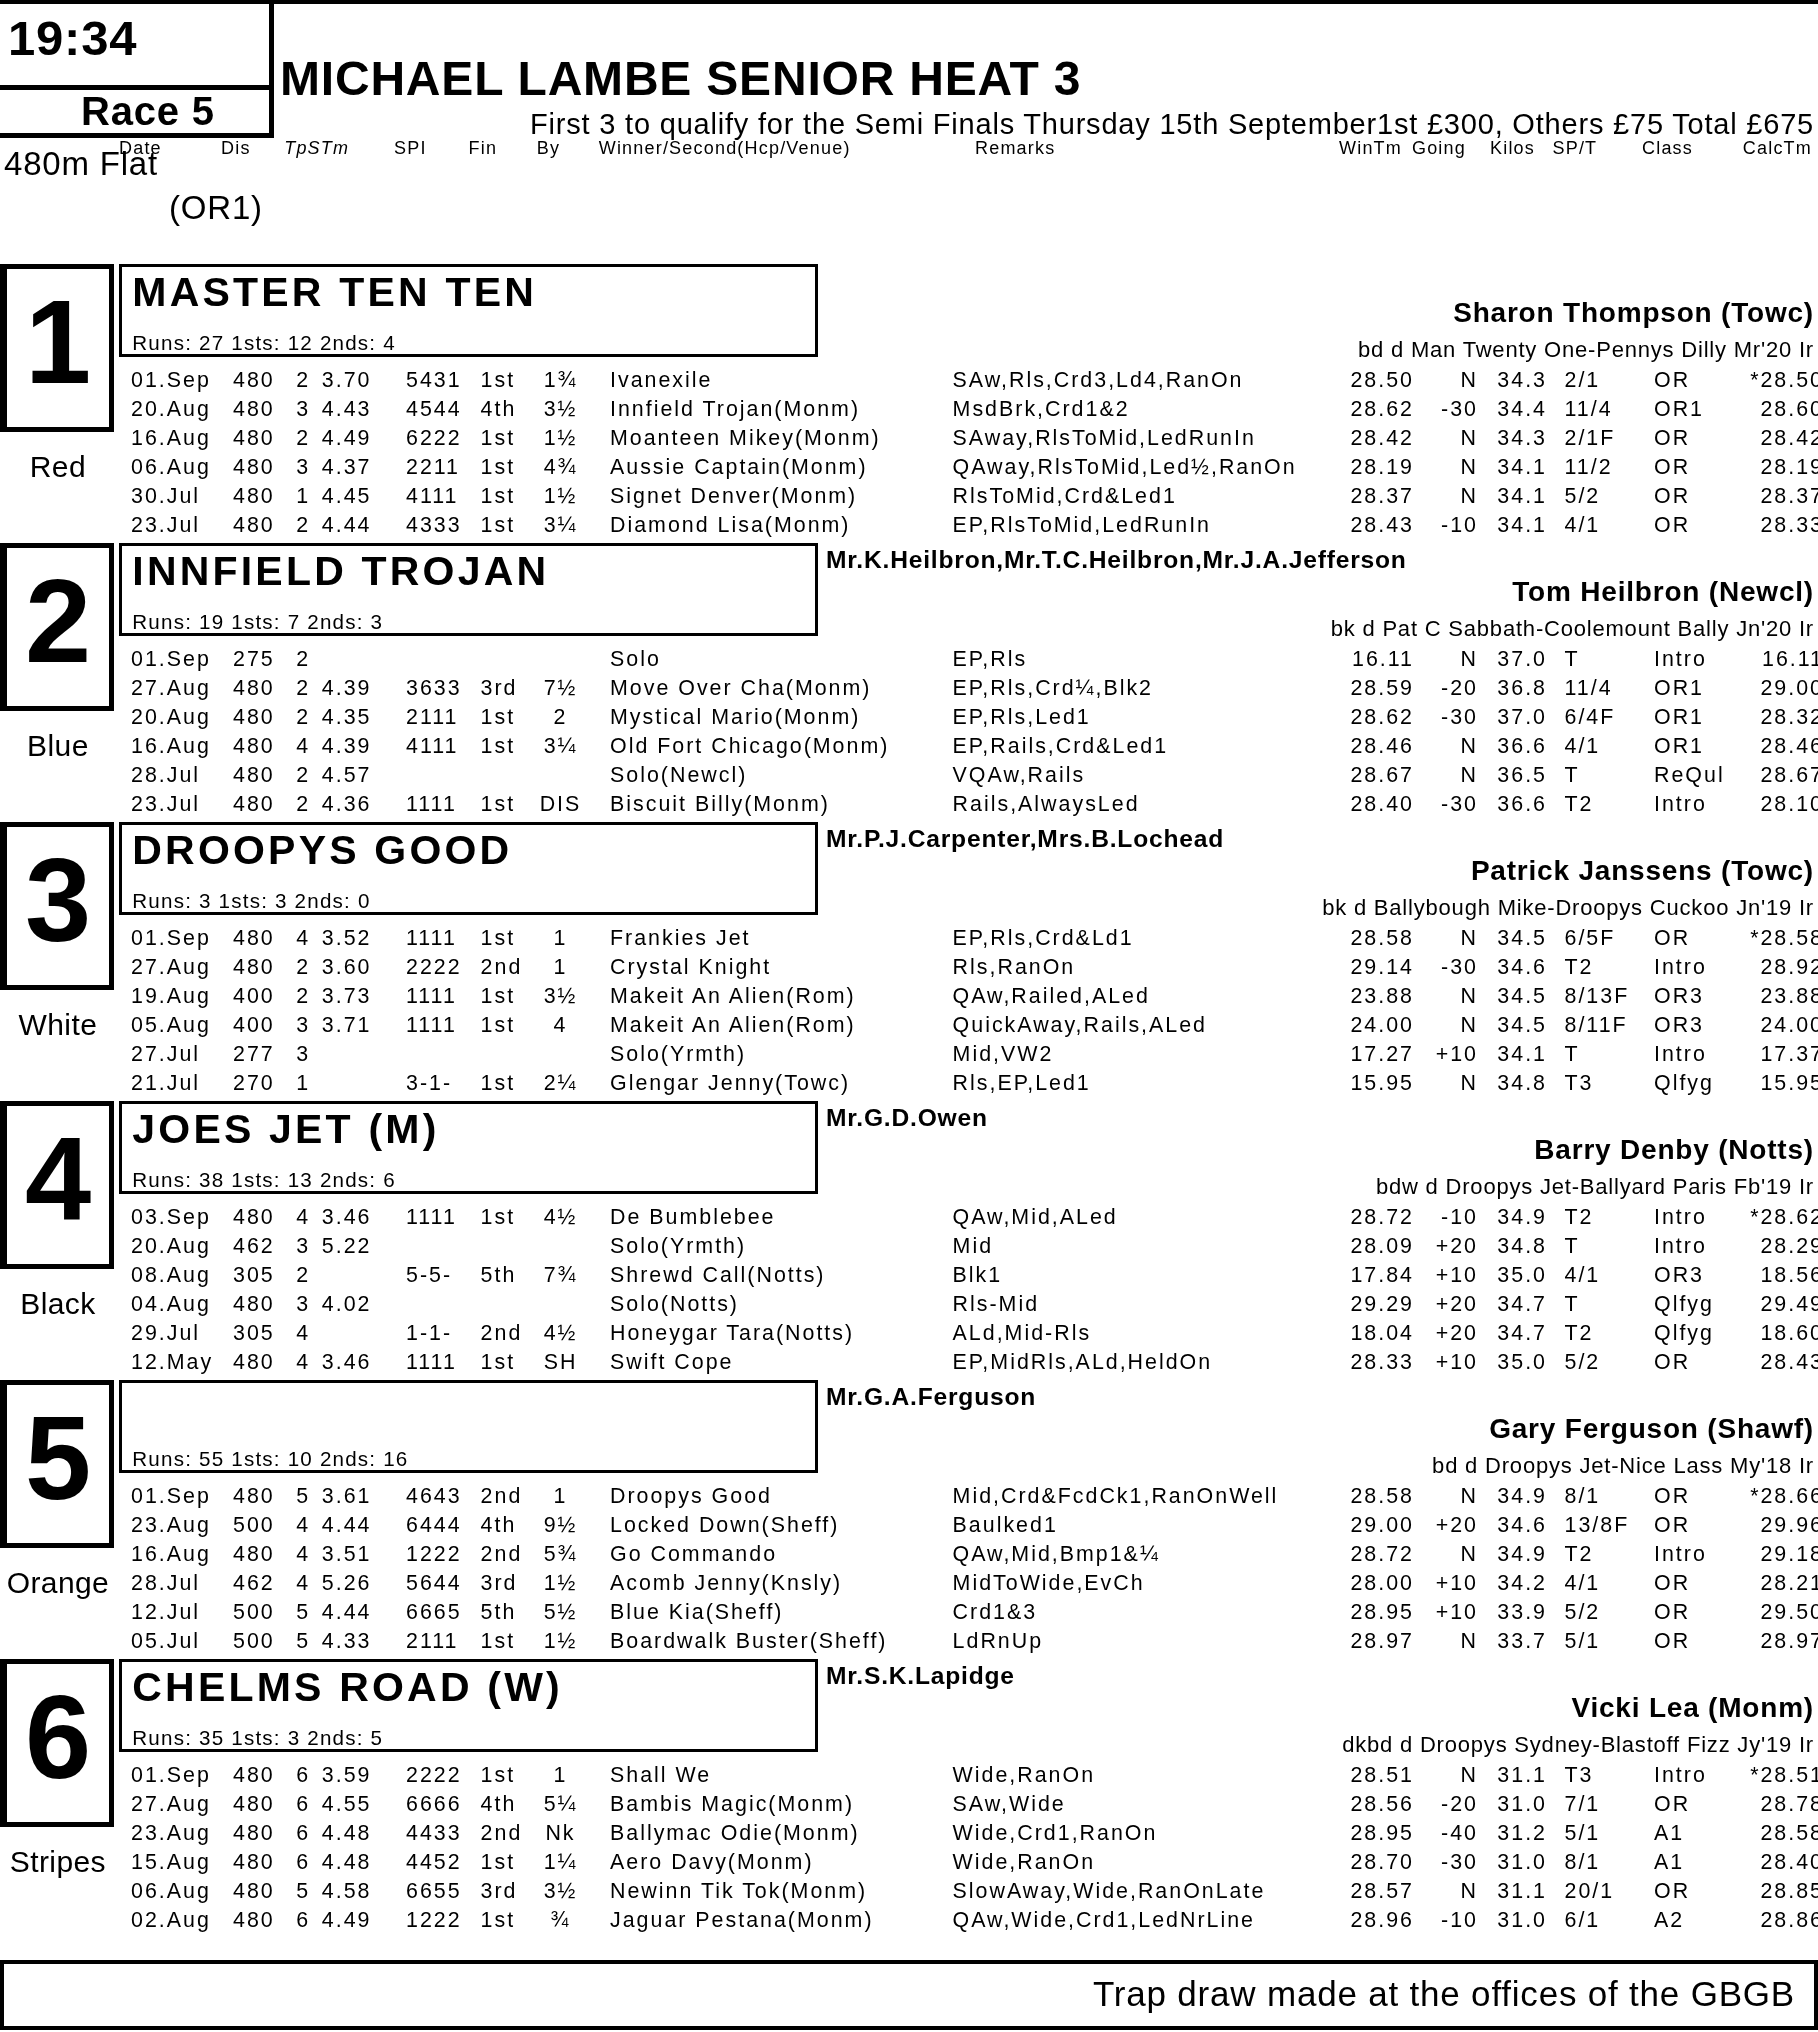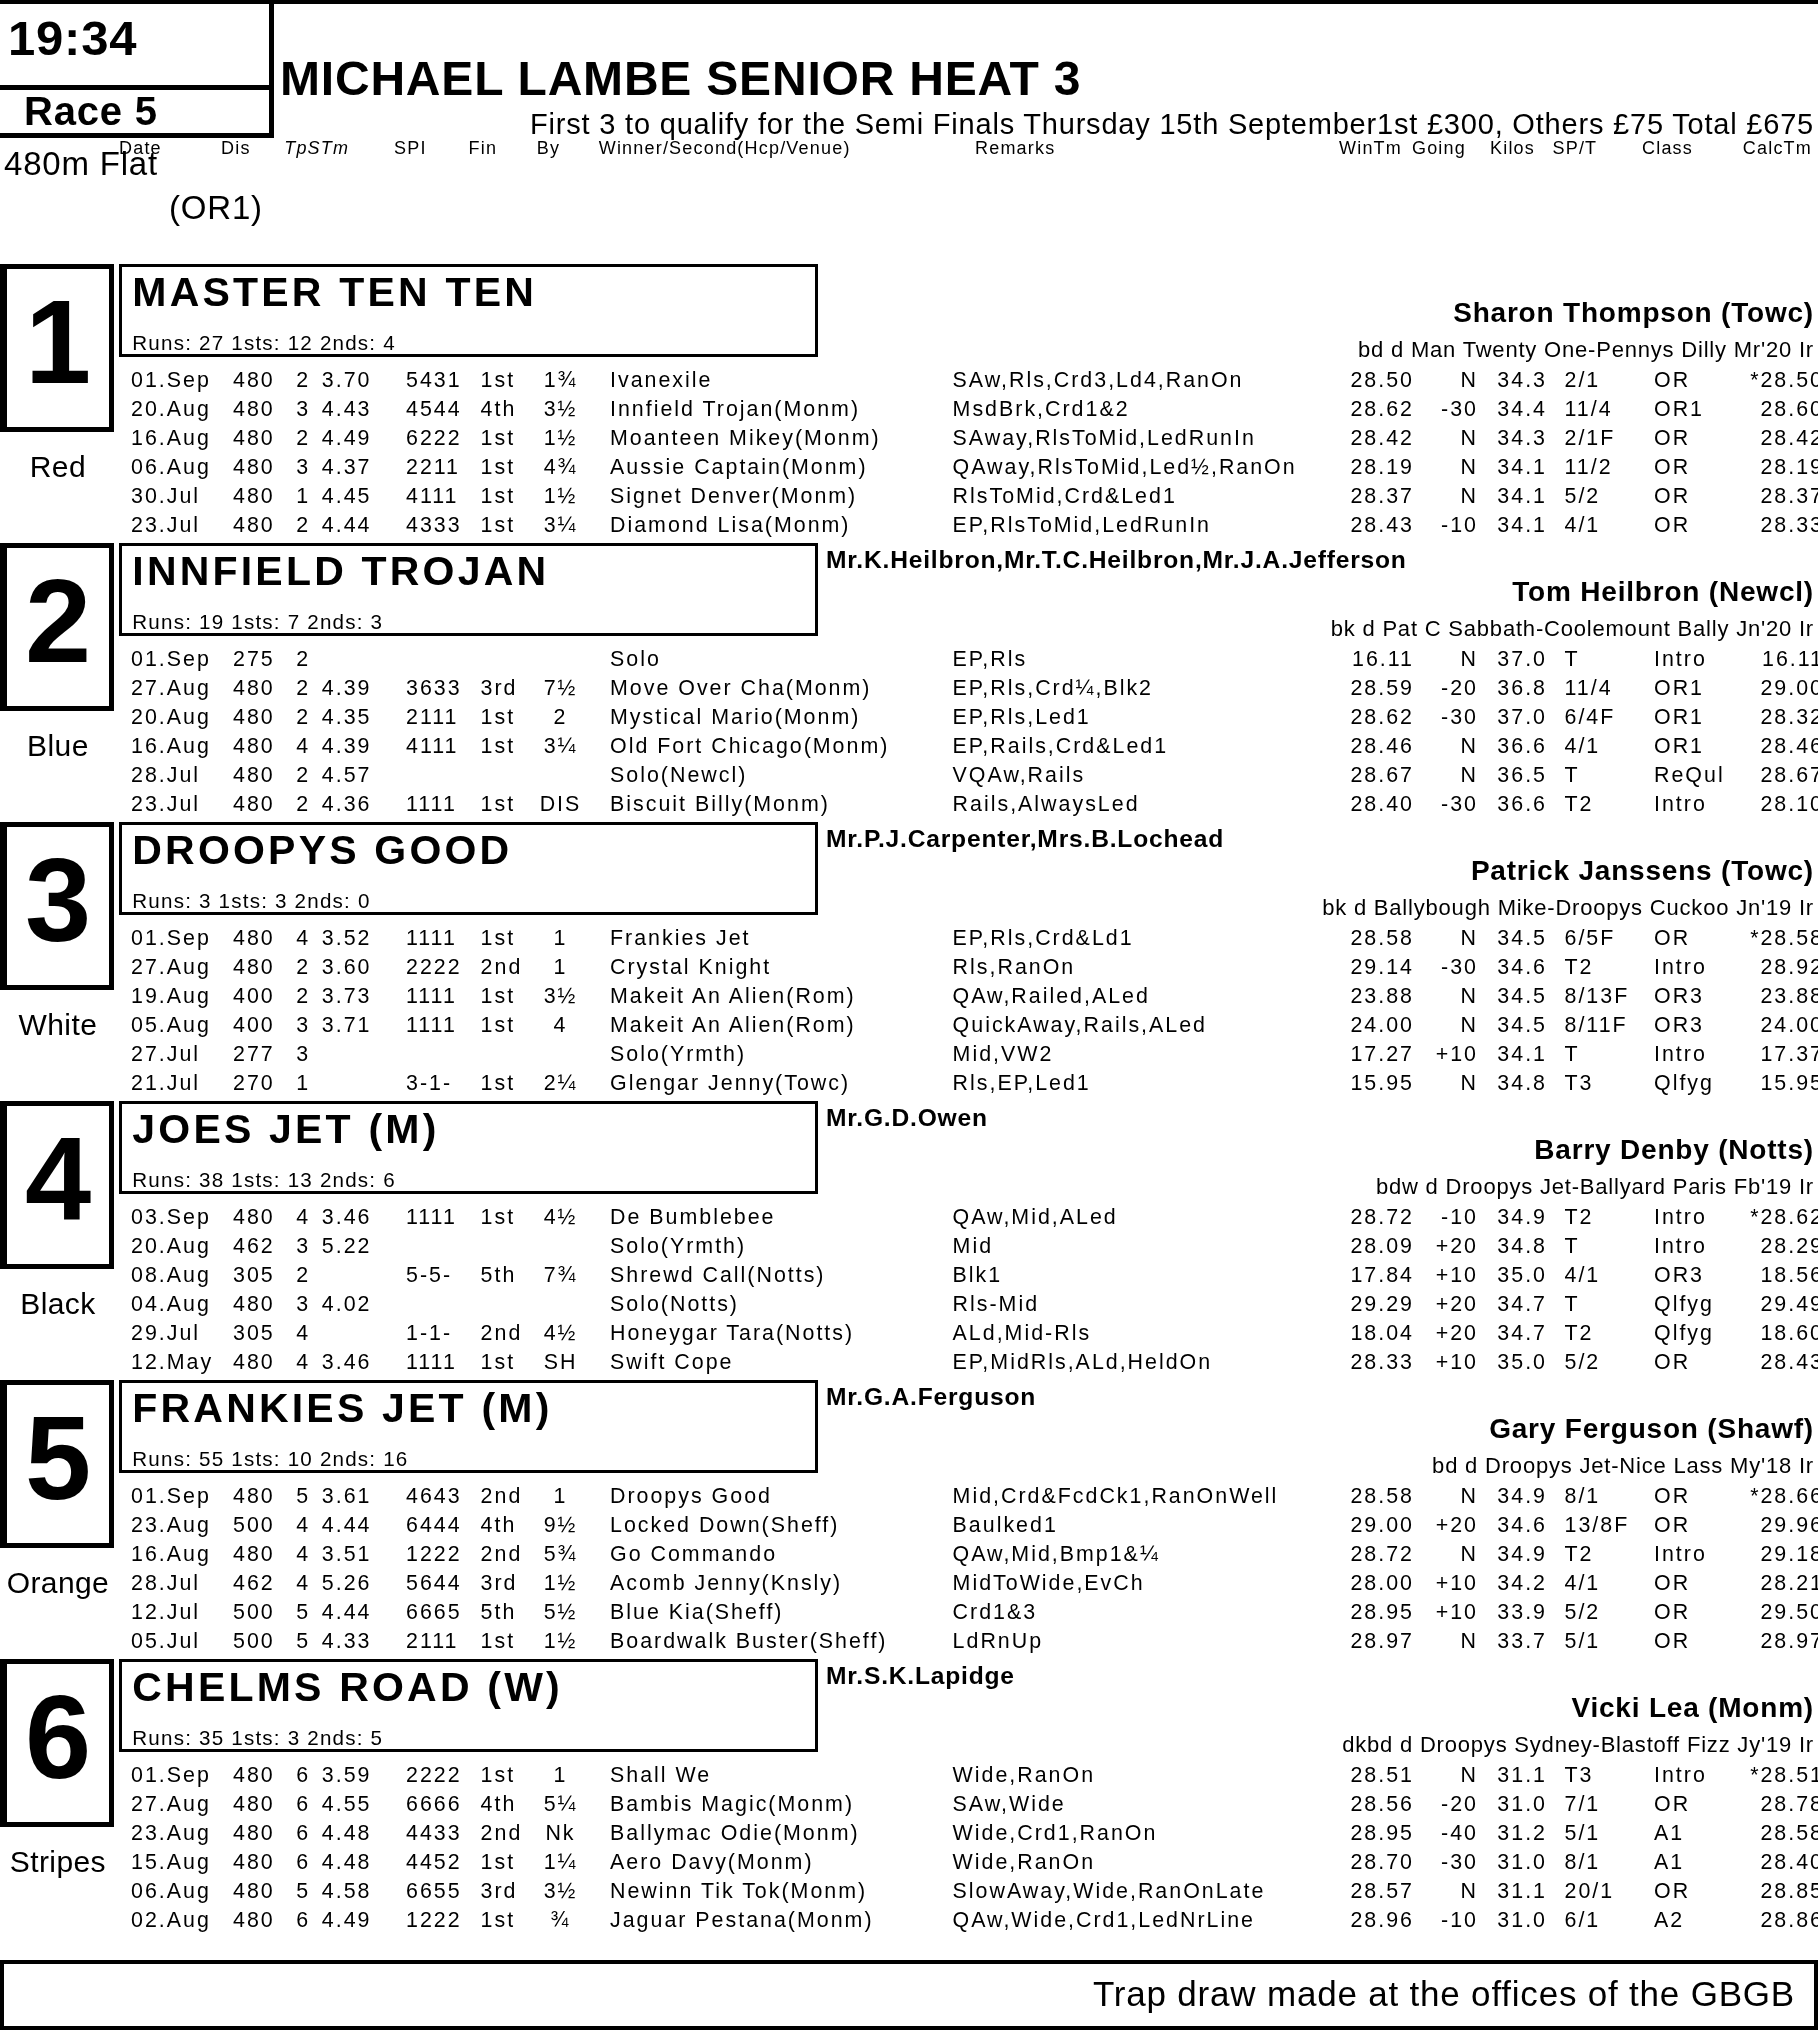--- a/index.html
+++ b/index.html
@@ -5,21 +5,21 @@
   html,body{margin:0;padding:0;background:#fff;}
   body{width:1818px;height:2033px;font-family:"Liberation Sans","DejaVu Sans",sans-serif;color:#000;}
   .page{position:relative;width:1818px;height:2033px;overflow:hidden;background:#fff;}
   .topbar{position:absolute;top:0;left:0;width:1818px;height:4px;background:#000;}
 
   
   .time{position:absolute;left:8px;top:9.5px;font-size:49px;font-weight:bold;letter-spacing:0.8px;}
   .vline{position:absolute;left:269px;top:0;width:4.8px;height:138px;background:#000;}
   .hline1{position:absolute;left:0;top:85px;width:274px;height:4.8px;background:#000;}
   .hline2{position:absolute;left:0;top:133px;width:274px;height:4.8px;background:#000;}
-  .racelabel{position:absolute;left:0;top:89px;width:272px;text-align:left;padding-left:24px;box-sizing:border-box;font-size:40px;font-weight:bold;letter-spacing:0.8px;}
+  .racelabel{position:absolute;left:0;top:89px;width:272px;text-align:center;padding-left:24px;box-sizing:border-box;font-size:40px;font-weight:bold;letter-spacing:0.8px;}
   .title1{position:absolute;left:280px;top:3.2px;width:1535px;font-size:48px;font-weight:bold;letter-spacing:0.8px;white-space:nowrap;}
   .title2{position:absolute;left:280px;top:51px;width:1535px;font-size:48px;font-weight:bold;letter-spacing:0.8px;white-space:nowrap;}
   .subtitle{position:absolute;right:4px;top:108px;font-size:29px;letter-spacing:0.8px;white-space:nowrap;}
   .distance{position:absolute;left:4px;top:145px;font-size:33px;letter-spacing:0.8px;}
   .grade{position:absolute;left:169px;top:189px;font-size:33px;letter-spacing:0.8px;}
 
   .grid{display:grid;grid-template-columns:102px 60px 24px 67px 91px 48px 75px 349px 393px 74px 64px 69px 99px 91px 87px;white-space:nowrap;}
   .colheads{position:absolute;left:119px;top:138px;width:1694px;font-size:18px;letter-spacing:1.2px;}
   .colheads .h-tpstm{grid-column:3/5;padding-left:3.2px;font-style:italic;}
   .h-dis{}
@@ -566,21 +566,20 @@
       </div>
         </div>
   </div>
 
   <div class="section">
     <div class="trapbox">
       <span class="trapnum">5</span>
     </div>
     <div class="trapcolor">Orange</div>
     <div class="namebox">
-      <div class="dogname">FRANKIES JET (M)</div>
       <div class="runsline">Runs: 55 1sts: 10 2nds: 16</div>
     </div>
     <div class="owners">Mr.G.A.Ferguson</div>
     <div class="trainer">Gary Ferguson (Shawf)</div>
     <div class="breeding">bd d Droopys Jet-Nice Lass My'18 Ir</div>
     <div class="rows">
 
     <div class="race-row grid">
         <span class="c-date">01.Sep</span>
         <span class="c-dis">480</span>

